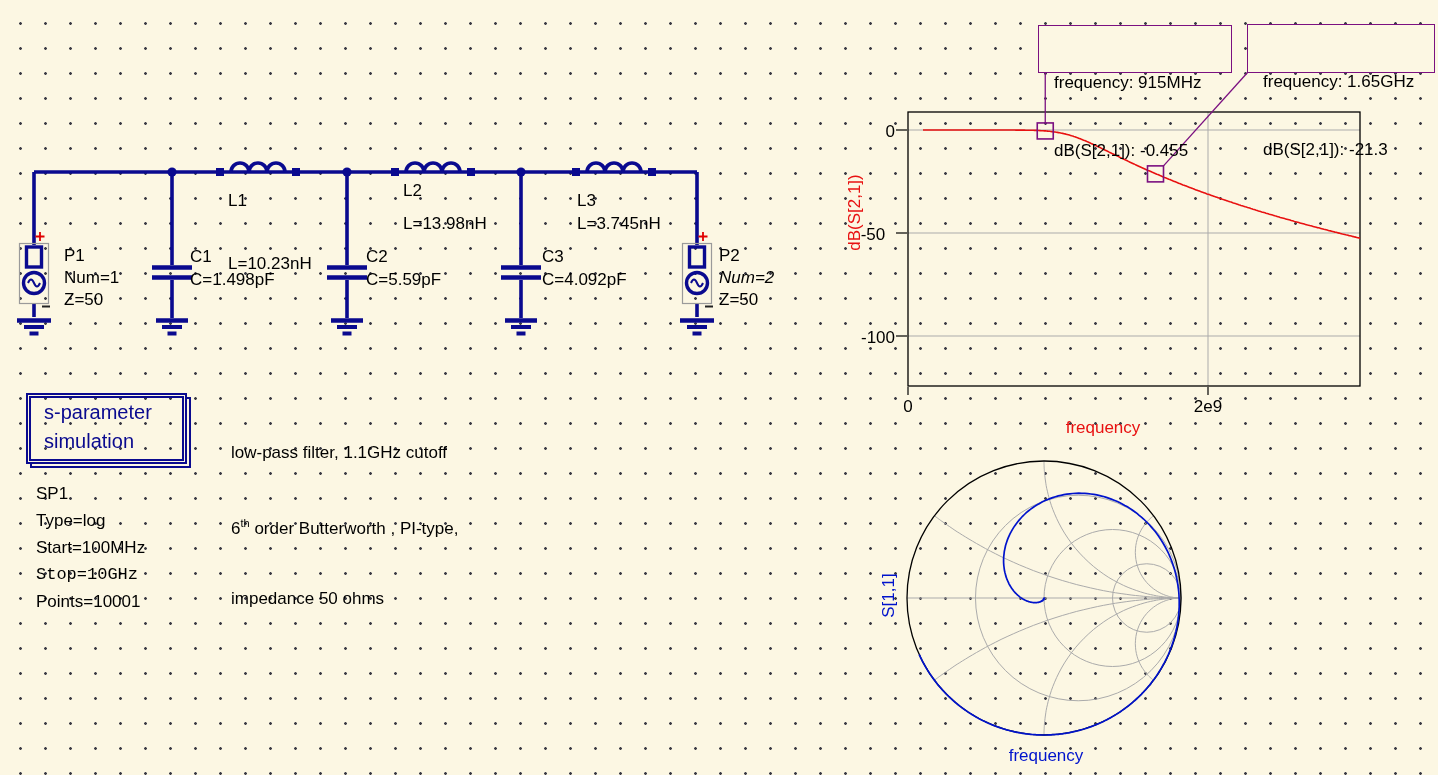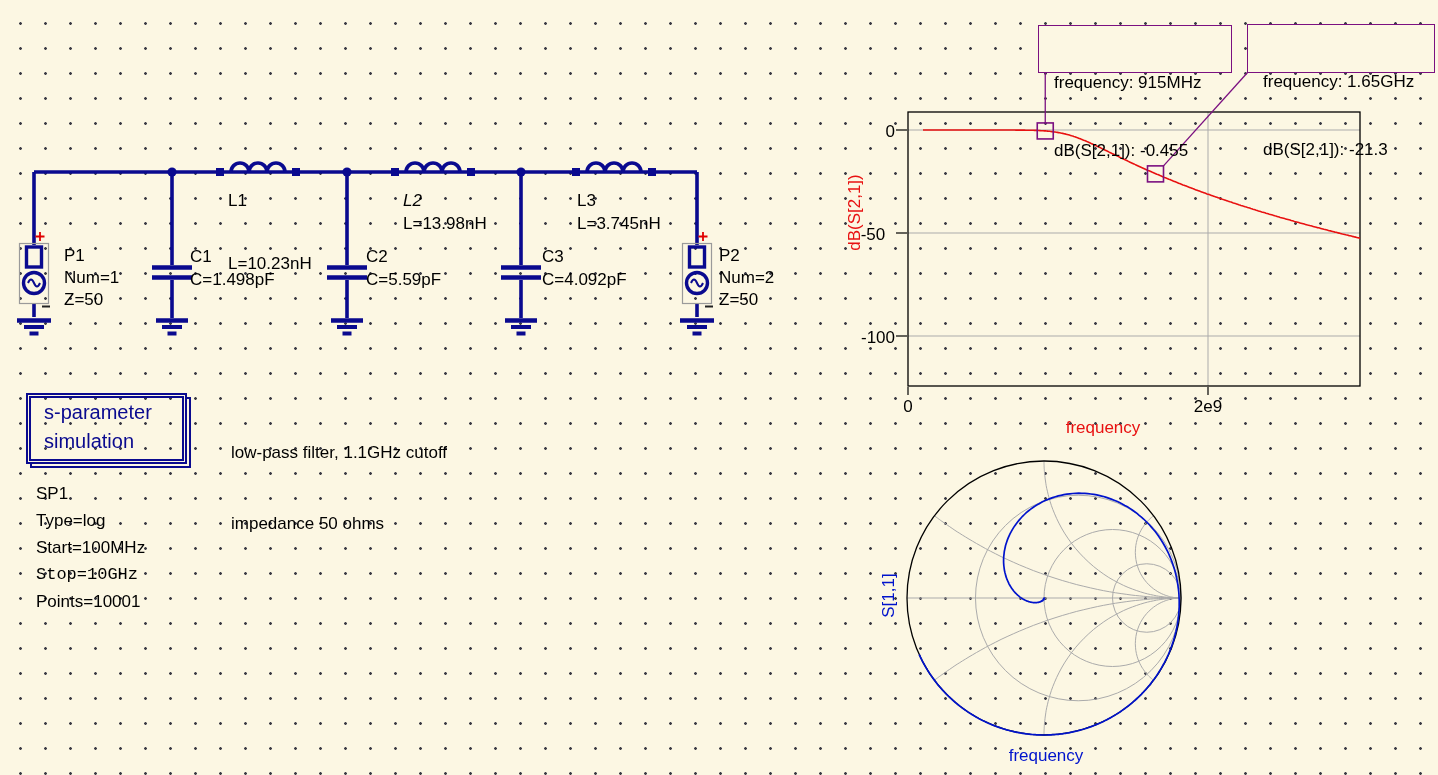--- a/index.html
+++ b/index.html
@@ -152,26 +152,26 @@
         <path d="M703,232 v9 M698.5,236.5 h9" stroke="#E00000" stroke-width="1.8"></path>
         <path d="M705,306.5 h8" stroke="#222222" stroke-width="2"></path>
       </g>
     </g>
   </svg>
 
   <div class="t" style="left:64px;top:245px;">P1</div>
   <div class="t" style="left:64px;top:267px;">Num=1</div>
   <div class="t" style="left:64px;top:289px;">Z=50</div>
   <div class="t" style="left:719px;top:245px;">P2</div>
-  <div class="t" style="left:719px;top:267px;">Num=2</div>
+  <div class="t" style="left:719px;top:267px;font-style:italic;">Num=2</div>
   <div class="t" style="left:719px;top:289px;">Z=50</div>
 
   <div class="t" style="left:228px;top:190px;">L1</div>
   <div class="t" style="left:228px;top:213px;margin-top:40px;">L=10.23nH</div>
-  <div class="t" style="left:403px;top:190px;font-style:italic;">L2</div>
+  <div class="t" style="left:403px;top:180px;">L2</div>
   <div class="t" style="left:403px;top:213px;">L=13.98nH</div>
   <div class="t" style="left:577px;top:190px;">L3</div>
   <div class="t" style="left:577px;top:213px;">L=3.745nH</div>
 
   <div class="t" style="left:190px;top:246px;">C1</div>
   <div class="t" style="left:190px;top:269px;">C=1.498pF</div>
   <div class="t" style="left:366px;top:246px;">C2</div>
   <div class="t" style="left:366px;top:269px;">C=5.59pF</div>
   <div class="t" style="left:542px;top:246px;">C3</div>
   <div class="t" style="left:542px;top:269px;">C=4.092pF</div>
@@ -181,20 +181,21 @@
     <div class="l">simulation</div>
   </div>
   <div class="t" style="left:36px;top:483px;">SP1</div>
   <div class="t" style="left:36px;top:510px;">Type=log</div>
   <div class="t" style="left:36px;top:537px;">Start=100MHz</div>
   <div class="t" style="left:36px;top:564px;font-family:Liberation Mono, monospace;">Stop=10GHz</div>
   <div class="t" style="left:36px;top:591px;">Points=10001</div>
 
   <div class="t" style="left:231px;top:394px;line-height:23.5px;">
     <div>low-pass filter, 1.1GHz cutoff</div>
+    <div><span>6</span><sup>th</sup><span> order Butterworth , PI-type,</span></div>
     <div>impedance 50 ohms</div>
   </div>
 
   <div class="mbox" style="left:1038px;top:25px;width:194px;height:48px;">
     <div>frequency: 915MHz</div>
     <div>dB(S[2,1]): -0.455</div>
   </div>
   <div class="mbox" style="left:1247px;top:24px;width:188px;height:49px;">
     <div>frequency: 1.65GHz</div>
     <div>dB(S[2,1]): -21.3</div>

